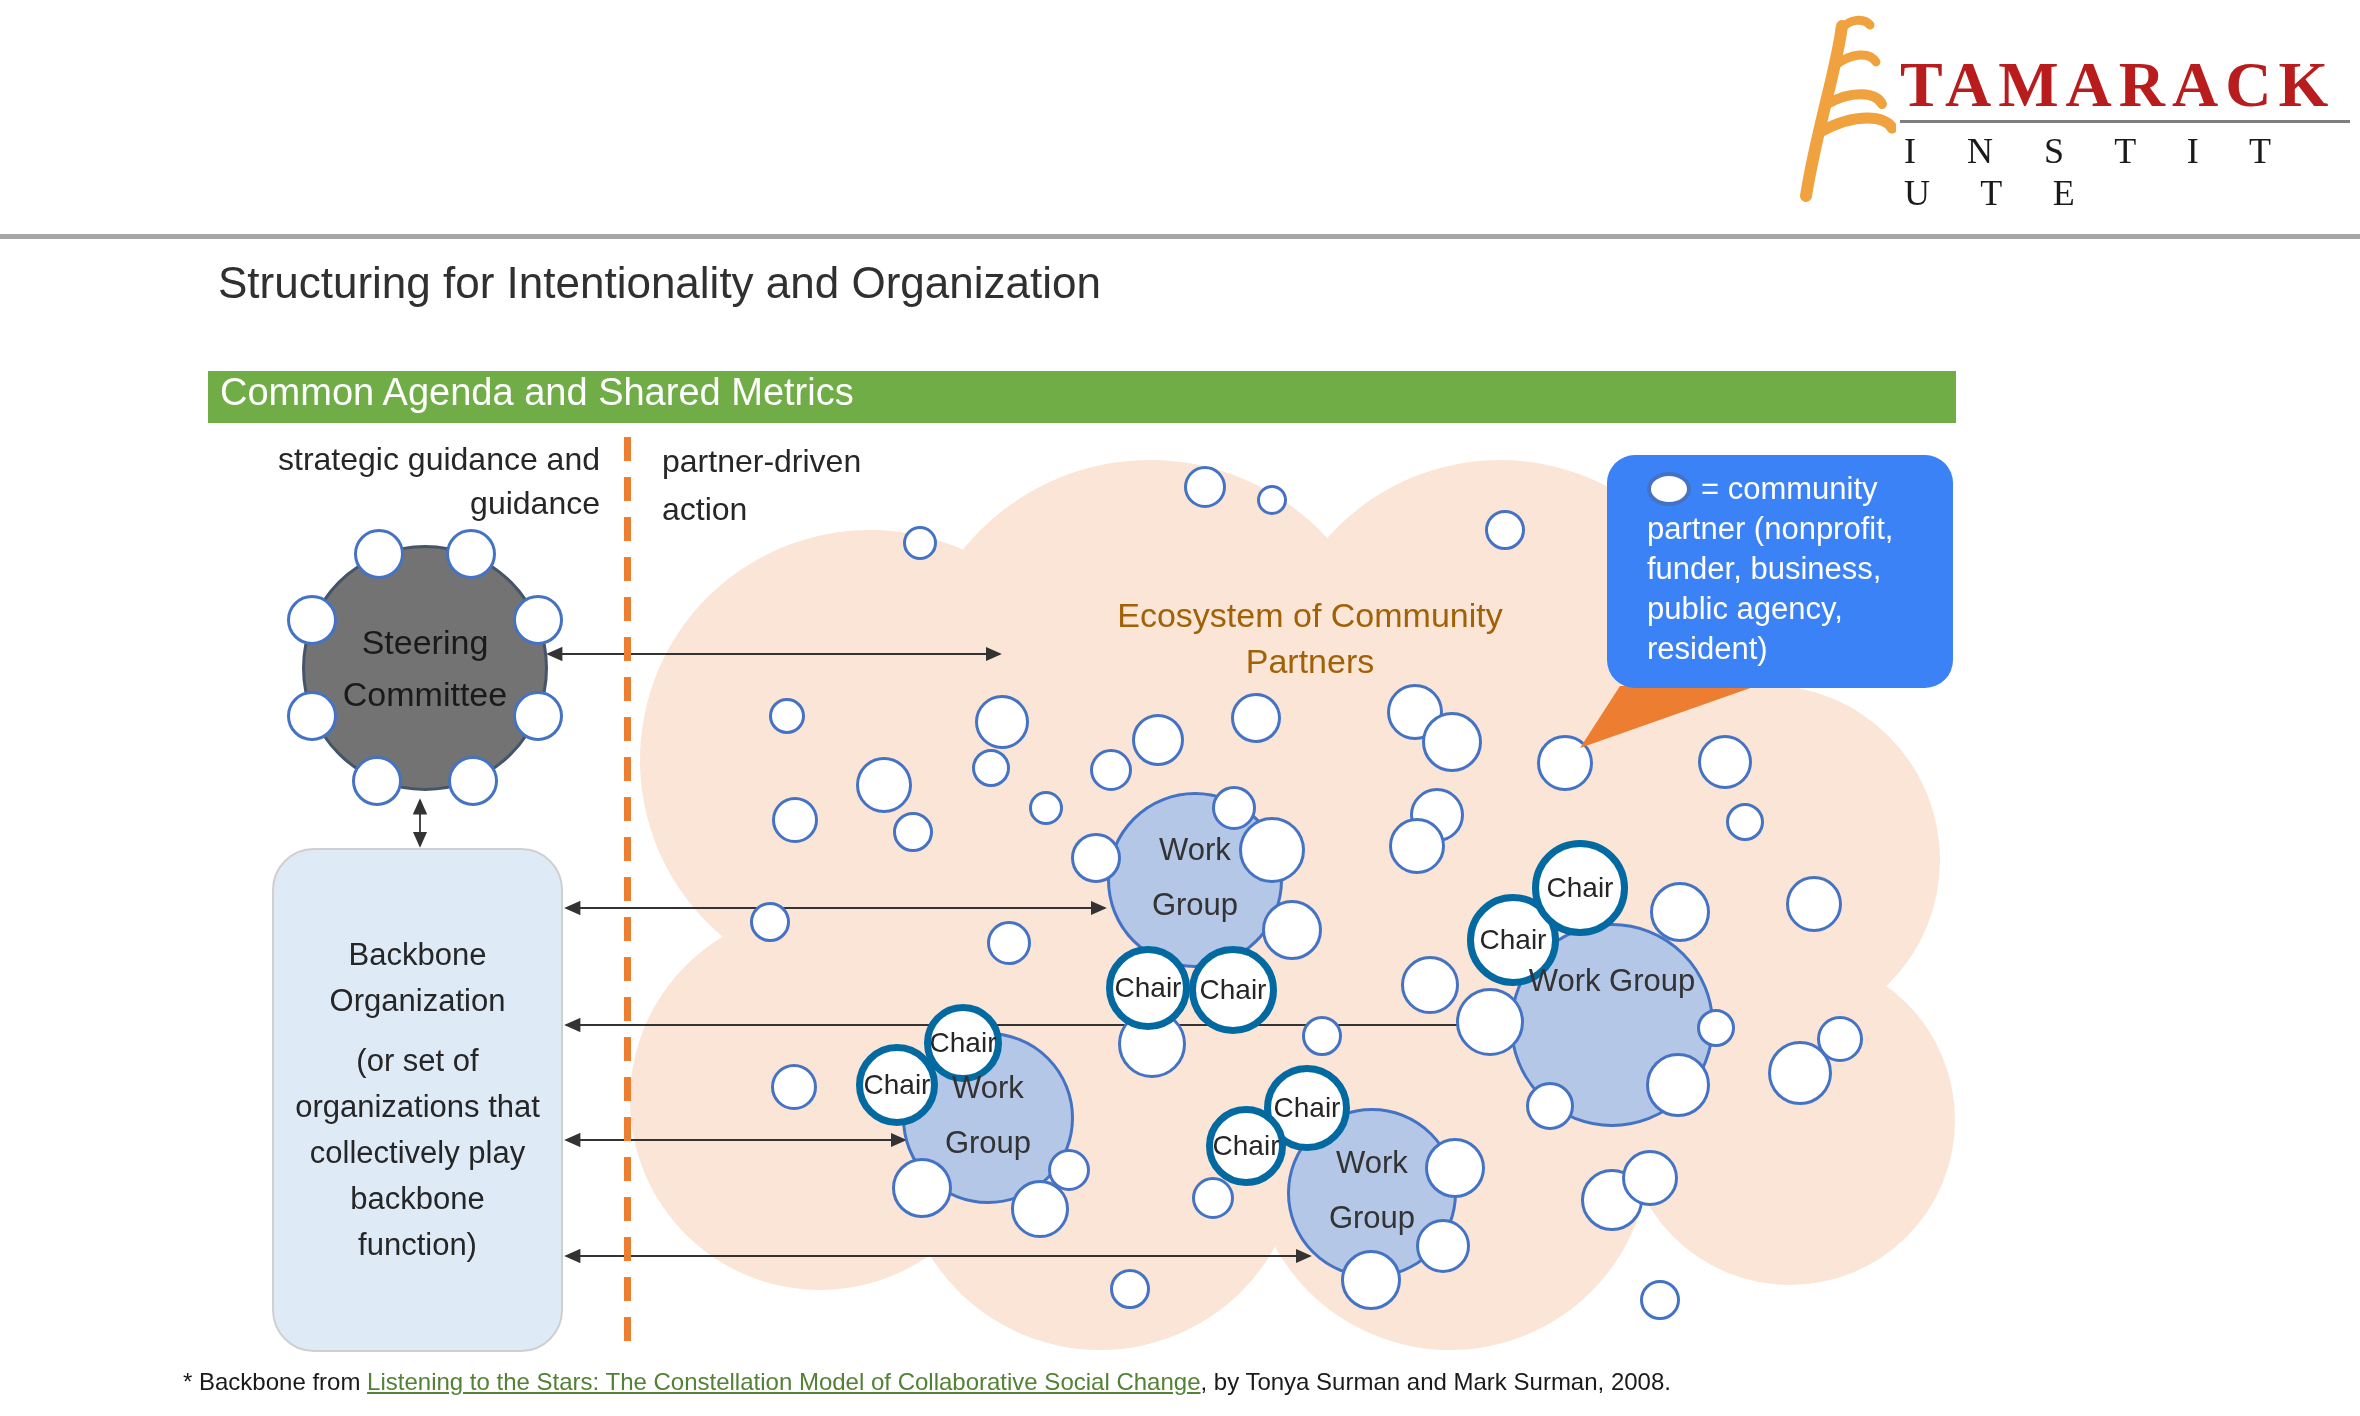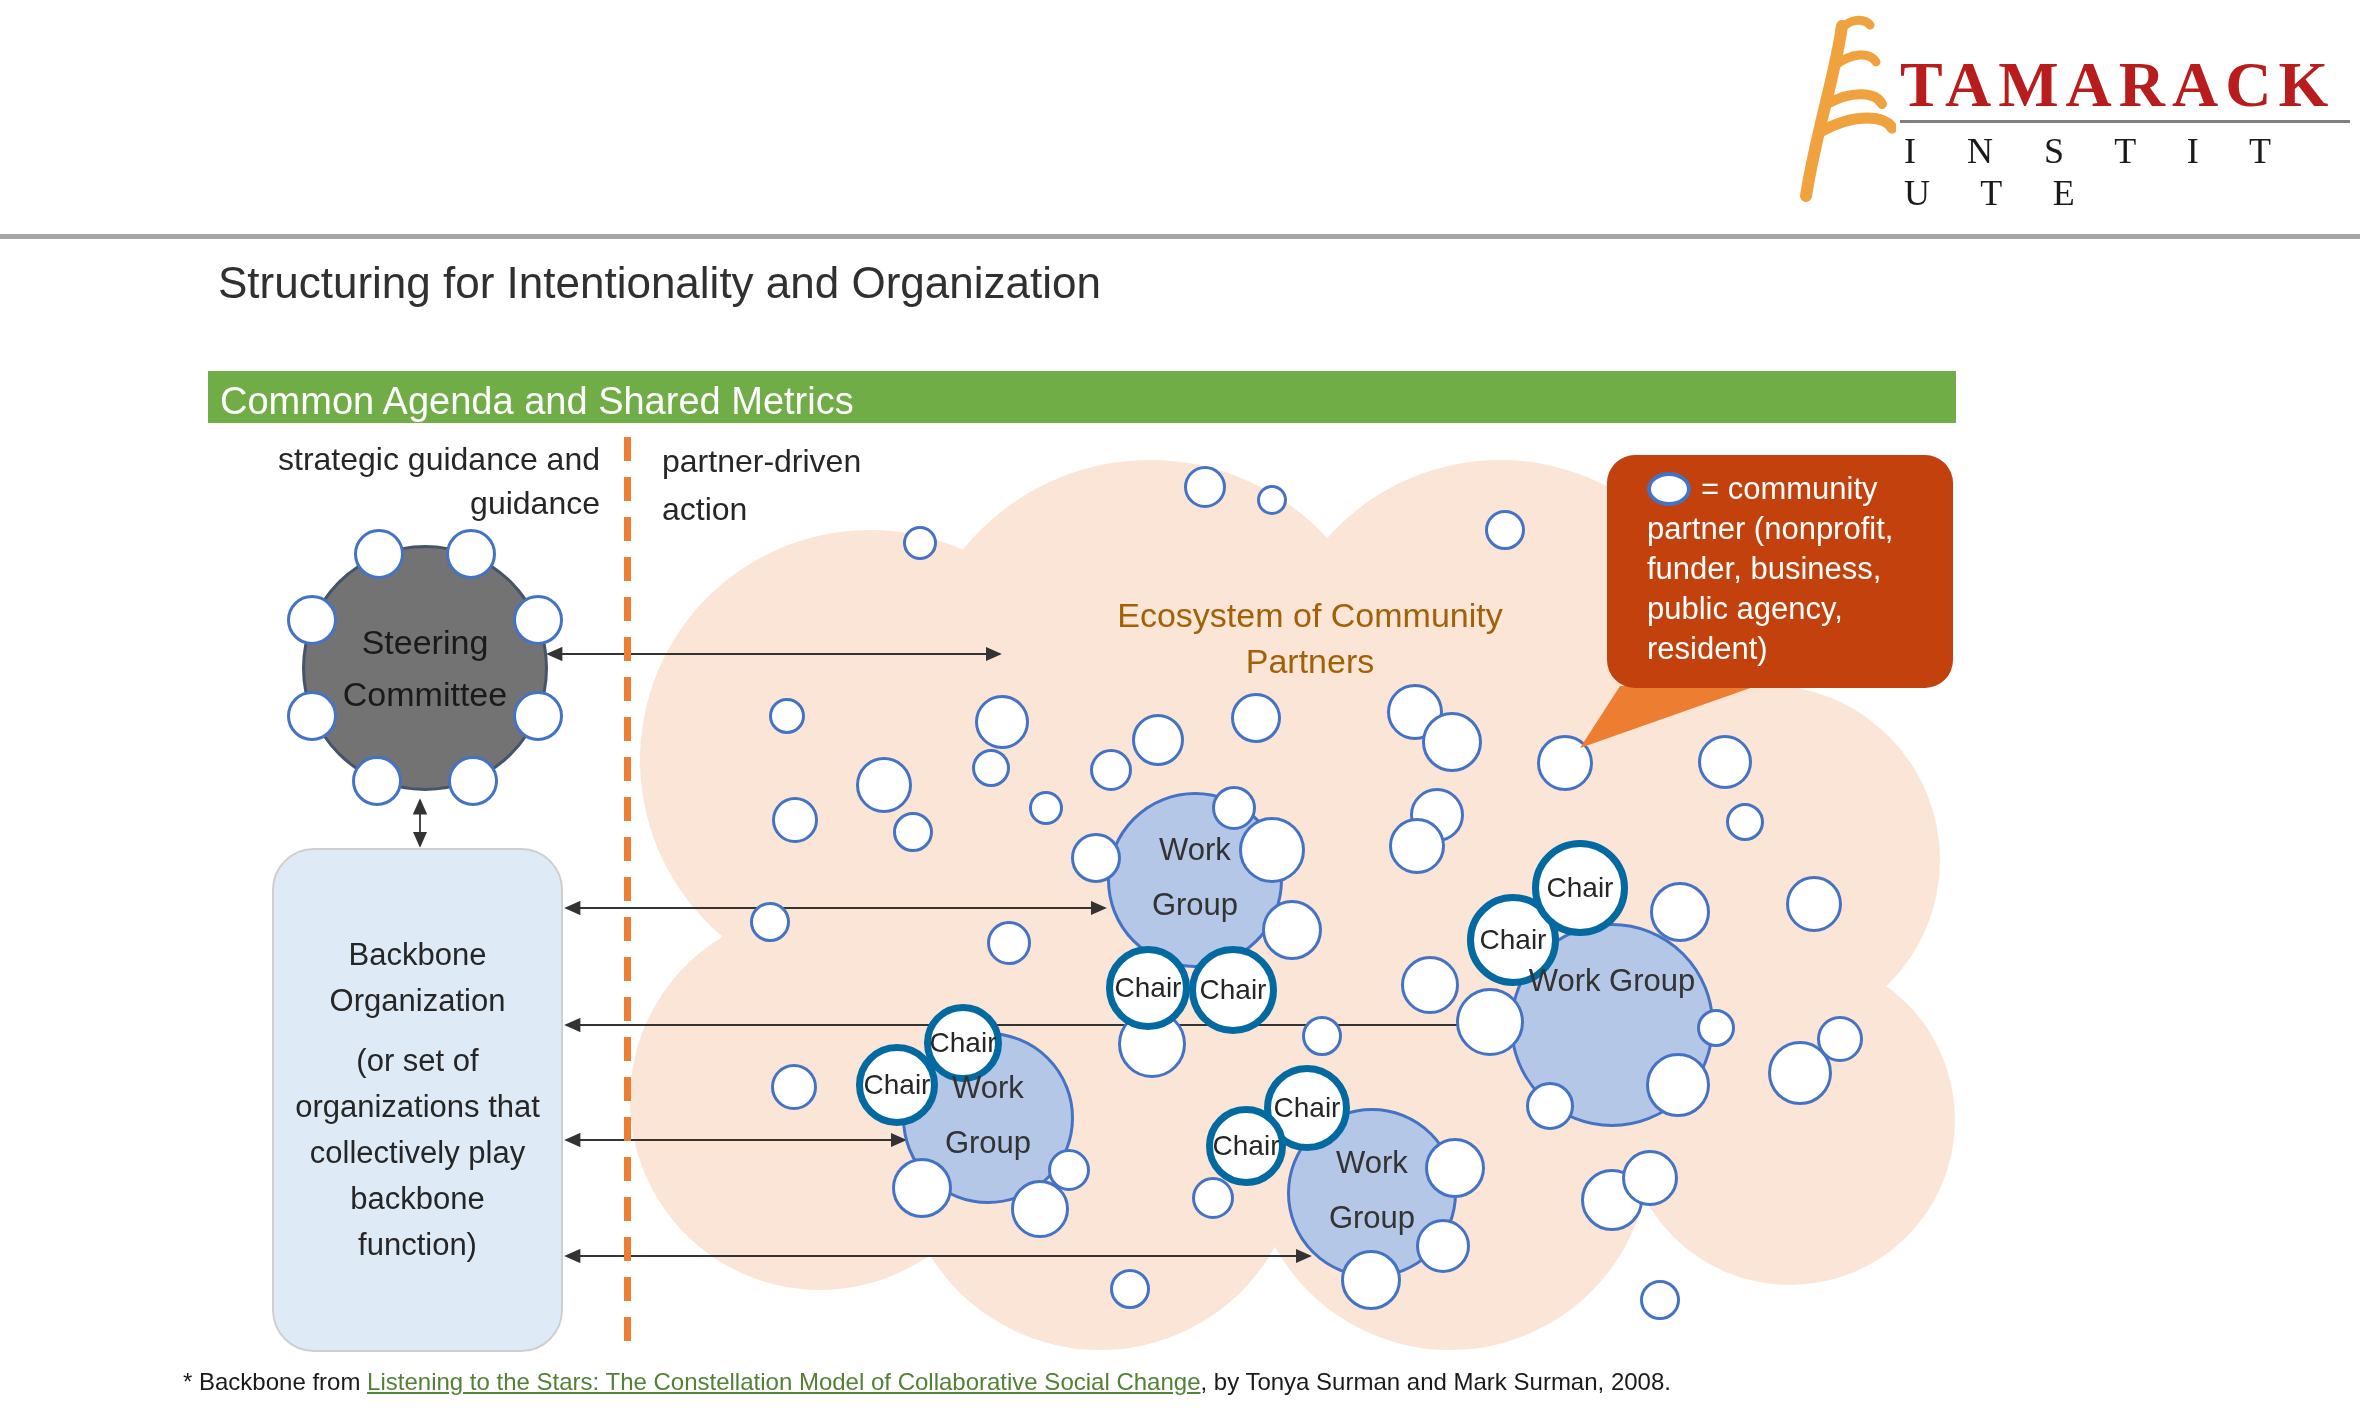--- a/index.html
+++ b/index.html
@@ -15,21 +15,21 @@
   #logo{left:1772px;top:8px;width:580px;height:195px;z-index:12;}
   #logo-mark{position:absolute;left:0;top:2px;}
   #logo-name{position:absolute;left:128px;top:40px;font-family:"Liberation Serif",serif;
              font-size:64px;font-weight:600;letter-spacing:7px;color:#b91c1c;}
   #logo-rule{position:absolute;left:128px;top:112px;width:450px;height:3px;background:#7f7f7f;}
   #logo-sub{position:absolute;left:132px;top:122px;font-family:"Liberation Serif",serif;
             font-size:36px;font-weight:500;letter-spacing:21px;color:#1a1a1a;}
 
   
   #slide-title{left:218px;top:258px;font-size:44px;font-weight:300;color:#303030;z-index:12;}
-  #banner{left:208px;top:371px;width:1748px;height:52px;z-index:12;display:flex;align-items:flex-end;}
+  #banner{left:208px;top:371px;width:1748px;height:52px;z-index:12;display:flex;align-items:flex-start;}
   #banner span{color:#fff;font-size:38px;font-weight:300;padding-left:12px;}
 
   
   #label-left{right:1760px;top:437px;width:430px;text-align:right;font-size:32px;line-height:44px;z-index:12;}
   #label-right{left:662px;top:437px;font-size:32px;line-height:48px;z-index:12;}
 
   
   #dashed-divider{left:624px;top:437px;width:7px;height:918px;z-index:11;
     background:repeating-linear-gradient(180deg,#ED7D31 0 24px,rgba(0,0,0,0) 24px 40px);}
 
@@ -245,21 +245,21 @@
       <div>organizations that</div>
       <div>collectively play</div>
       <div>backbone</div>
       <div>function)</div>
     </div>
 
   <svg id="tail-svg" width="2360" height="1416">
     <polygon id="tail-poly" fill="#ED7D31" points="1620,686 1580,748 1756,686"></polygon>
   </svg>
 
-  <div class="abs" id="legend" style="background: #c2410c;">
+  <div class="abs" id="legend" style="background: #3b82f6;">
     <div class="row1">
       <span class="glyph"></span>
       <span>= community</span>
     </div>
     <div id="legend-lines">
         <div>partner (nonprofit,</div>
         <div>funder, business,</div>
         <div>public agency,</div>
         <div>resident)</div>
       </div>

